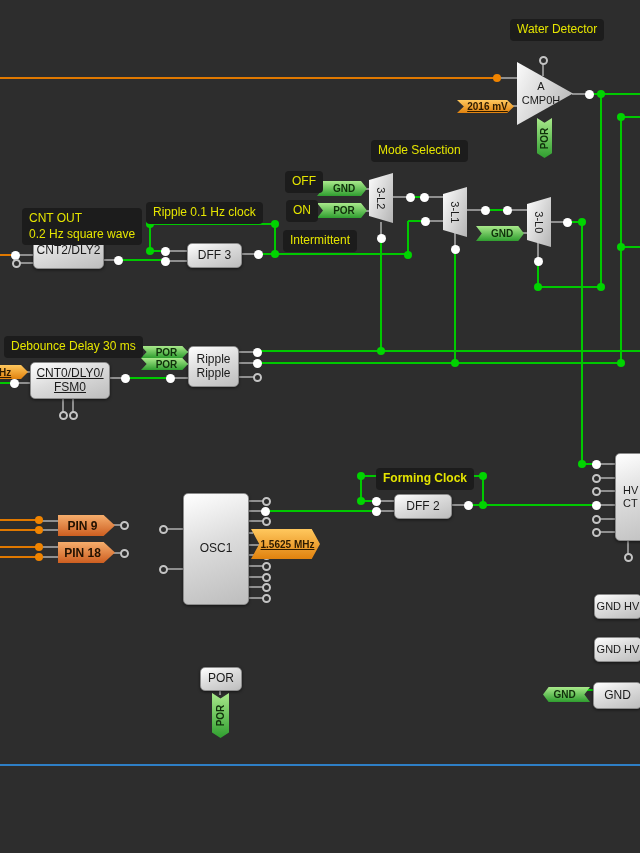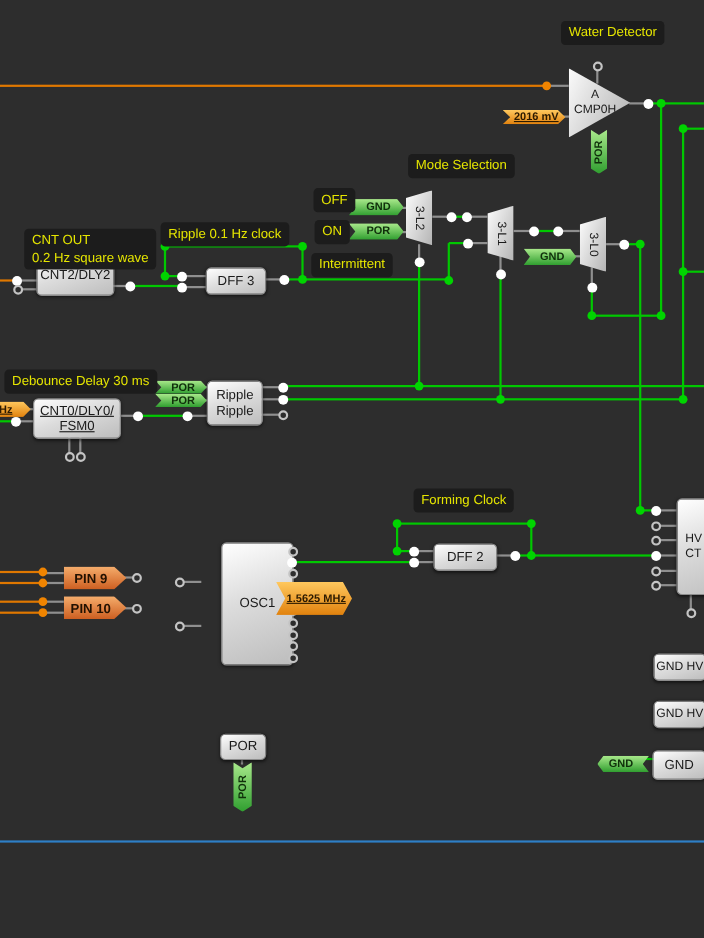--- a/index.html
+++ b/index.html
@@ -41,40 +41,40 @@
 <div id="canvas">
 
   <div class="label" style="left:510px;top:19px;">Water Detector</div>
   <div class="label" style="left:371px;top:140px;">Mode Selection</div>
   <div class="label" style="left:146px;top:202px;">Ripple 0.1 Hz clock</div>
   <div class="label" style="left:22px;top:208px;">
     <span>CNT OUT</span><br>
     <span>0.2 Hz square wave</span>
   </div>
   <div class="label" style="left:4px;top:336px;">Debounce Delay 30 ms</div>
-  <div class="label" style="left:376px;top:444px;">Forming Clock</div>
+  <div class="label" style="left:376px;top:468px;font-weight:bold;">Forming Clock</div>
   <div class="label" style="left:285px;top:171px;">OFF</div>
   <div class="label" style="left:286px;top:200px;">ON</div>
   <div class="label" style="left:283px;top:230px;">Intermittent</div>
 
   <div class="block" style="left:33px;top:232px;width:69px;height:35px;justify-content:center;">
     <span>CNT2/DLY2</span>
     </div>
   <div class="block" style="left:187px;top:243px;width:53px;height:23px;">
     <span>DFF 3</span>
     </div>
   <div class="block" style="left:30px;top:362px;width:78px;height:35px;text-decoration:underline;">
     <span>CNT0/DLY0/</span>
     <span>FSM0</span>
     </div>
   <div class="block" style="left:188px;top:346px;width:49px;height:39px;">
     <span>Ripple</span>
     <span>Ripple</span>
     </div>
-  <div class="block" style="left:201px;top:493px;width:64px;height:110px;">
+  <div class="block" style="left:183px;top:493px;width:64px;height:110px;">
     <span>OSC1</span>
     </div>
   <div class="block" style="left:394px;top:494px;width:56px;height:23px;">
     <span>DFF 2</span>
     </div>
   <div class="block" style="left:200px;top:667px;width:40px;height:22px;">
     <span>POR</span>
     </div>
   <div class="block" style="left:594px;top:594px;width:46px;height:23px;font-size:11px;">
     <span>GND HV</span>
@@ -104,21 +104,21 @@
     <div class="cmp-text">
       <span>A</span>
       <span>CMP0H</span>
     </div>
   </div>
 
   <div class="pin-block" style="left:58px;top:515px;width:49px;height:21px;">
     <span>PIN 9</span>
     </div>
   <div class="pin-block" style="left:58px;top:542px;width:49px;height:21px;">
-    <span>PIN 10</span>
+    <span>PIN 18</span>
     </div>
 
   <div class="tag green right" style="left:317px;top:181px;width:46px;height:15px;">
       <span>GND</span>
     </div>
   <div class="tag green right" style="left:317px;top:203px;width:46px;height:15px;">
       <span>POR</span>
     </div>
   <div class="tag green right" style="left:476px;top:226px;width:44px;height:15px;">
       <span>GND</span>

